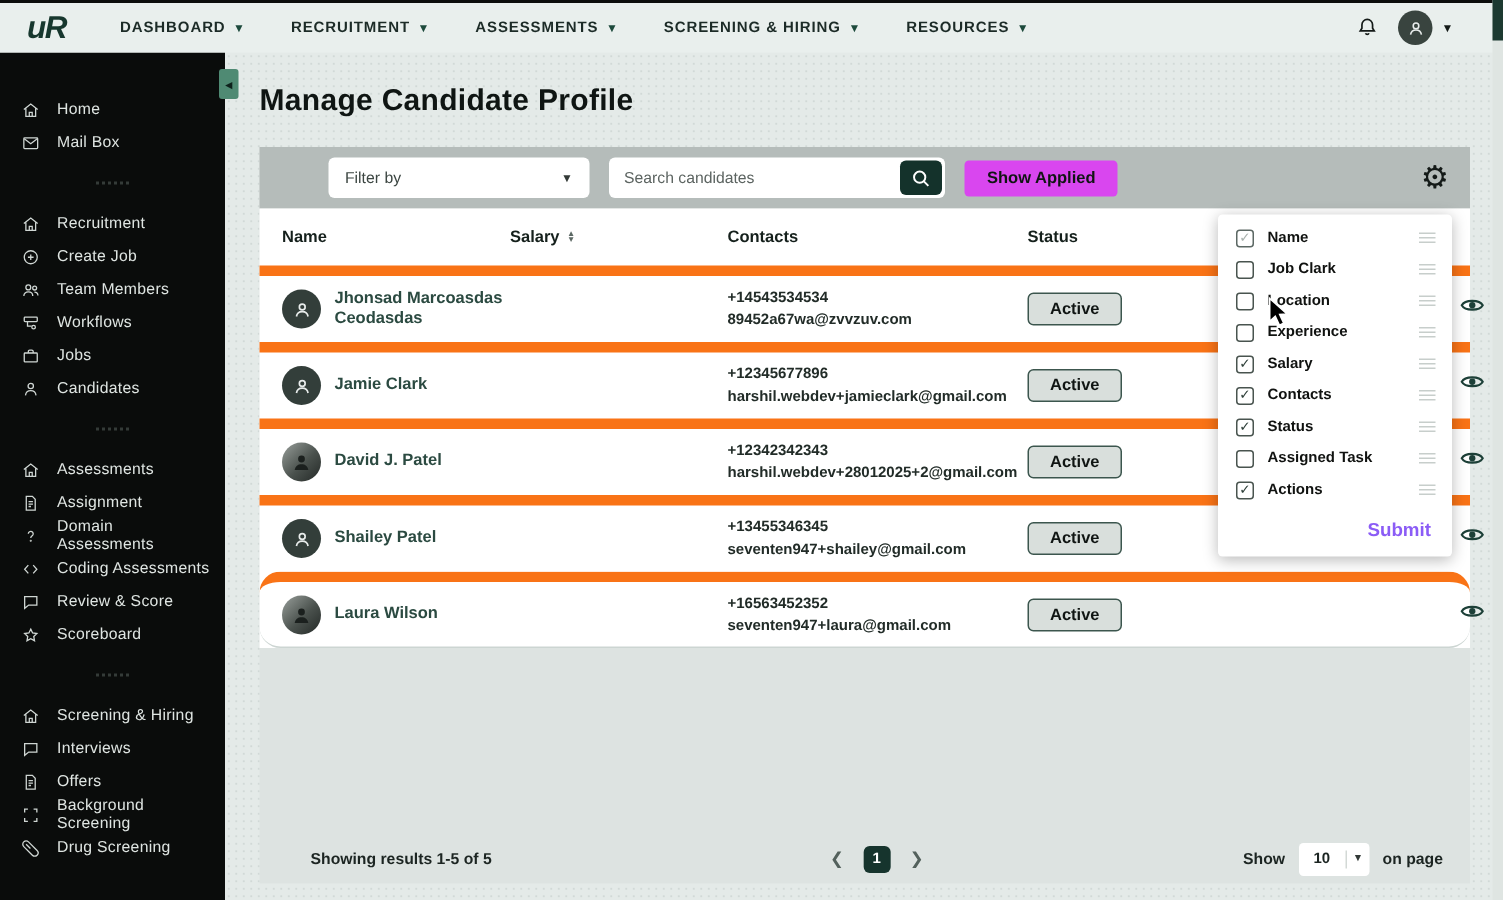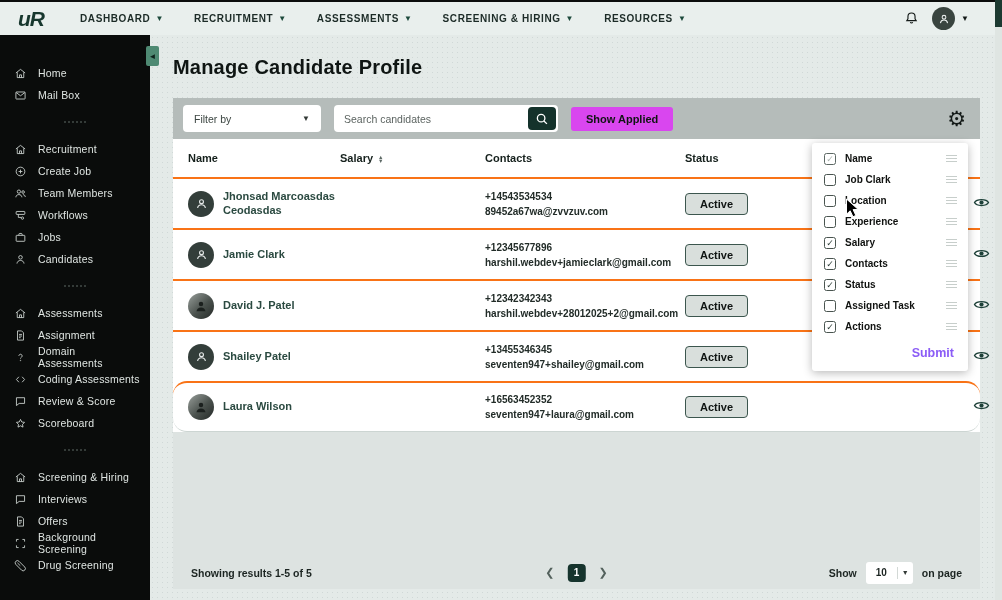--- a/index.html
+++ b/index.html
@@ -35,52 +35,52 @@
 
   
   .main { position:absolute; left:150px; top:35px; right:7px; bottom:0; background:#e4eae8;
           background-image:radial-gradient(rgba(110,130,124,.16) .7px, transparent .8px); background-size:5px 5px; }
   .page-title { font-size:20px; font-weight:800; color:#0f1513; margin:21px 0 0 23px; letter-spacing:.2px; }
 
   .card { position:absolute; left:23px; right:15px; top:63px; bottom:11px; background:#dde3e1; }
 
   
   .toolbar { height:41px; background:#b5bcba; display:flex; align-items:center; padding:0 14px 0 10px; gap:13px; }
-  .filter-select { width:138px; height:27px; background:#fff; border-radius:4px; display:flex; align-items:center;
-                   justify-content:space-between; padding:0 11px; font-size:10.5px; color:#3c4642; cursor:pointer; }
+  .filter-select { width:174px; height:27px; background:#fff; border-radius:4px; display:flex; align-items:center;
+                   justify-content:space-between; padding:0 11px; font-size:10.5px; color:#3c4642; cursor:pointer;margin-left:36px; }
   .filter-select .nav-caret { color:#333a37; font-size:8px; }
   .search-wrap { width:224px; height:27px; background:#fff; border-radius:4px; display:flex; align-items:center; overflow:hidden; }
   .search-wrap input { flex:1; border:0; outline:0; font-size:10.5px; padding:0 10px; color:#333;
                        font-family:inherit; background:transparent; }
   .search-wrap input::placeholder { color:#5c6461; }
   .search-btn { width:28px; height:23px; margin-right:2px; background:#14322b; border:0; border-radius:4px;
                 display:flex; align-items:center; justify-content:center; cursor:pointer; }
   .show-applied { background:#d946ef; border:0; border-radius:3px; font-weight:700; font-size:11px; color:#101513;
                   padding:6px 15px; font-family:Liberation Sans, sans-serif; cursor:pointer; }
   .gear { margin-left:auto; font-size:21px; color:#141a18; cursor:pointer; line-height:1; }
 
   
   .table { background:#fff; }
   .t-head, .t-row { display:grid; grid-template-columns:152px 145px 200px 155px 1fr; padding-left:15px; align-items:center; }
   .t-head { height:38px; font-size:11px; font-weight:700; color:#15201c; }
   .t-head .sort { display:inline-flex; flex-direction:column; margin-left:5px; font-size:5.5px; color:#5c6864; line-height:.8; vertical-align:middle; }
-  .t-row { height:51px; border-top:2px solid #f97316; }
+  .t-row { height:51px; border-top:7px solid #f97316; }
   .t-row:last-child { border-bottom:1px solid #ccd5d2;border-radius:14px; }
   .name-cell { display:flex; align-items:center; gap:9px; }
   .row-avatar { width:26px; height:26px; border-radius:50%; flex:0 0 26px; display:flex; align-items:center; justify-content:center; }
   .row-avatar.icon { background:#333e3a; }
   .row-avatar.photo { background:linear-gradient(135deg,#9aa09c 0%,#4a514d 55%,#232826 100%); }
   .cand-name { font-size:11px; font-weight:700; color:#2b4a41; line-height:1.2; max-width:118px; }
   .contacts { font-size:10px; font-weight:600; color:#222c28; line-height:1.5; }
   .status-chip { display:inline-block; background:#d9dfdc; border:1px solid #3c564e; border-radius:4px;
                  font-size:11px; font-weight:700; color:#101513; padding:4px 14px; cursor:pointer; }
   .eye { width:17px; height:13px; margin-left:133px; cursor:pointer; }
 
   
-  .card-footer { position:absolute; left:0; right:0; bottom:0; height:33px; display:flex; align-items:center;
+  .card-footer { position:absolute; left:16px; right:0; bottom:0; height:33px; display:flex; align-items:center;
                  padding:0 18px; font-size:10.5px; color:#1c2522; }
   .showing { font-weight:700; }
   .pager { position:absolute; left:50%; transform:translateX(-50%); display:flex; align-items:center; gap:13px; }
   .pg-chev { color:#53615c; font-size:11px; cursor:pointer; }
   .pg-num { width:18px; height:18px; background:#16342d; color:#fff; border-radius:4px; font-size:10px;
             font-weight:700; display:flex; align-items:center; justify-content:center; cursor:pointer; }
   .per-page { margin-left:auto; display:flex; align-items:center; gap:9px; font-weight:600; }
   .pp-select { width:47px; height:22px; background:#fff; border-radius:3px; display:flex; align-items:center;
                font-size:10px; font-weight:600; cursor:pointer; }
   .pp-val { flex:1; text-align:center; }

